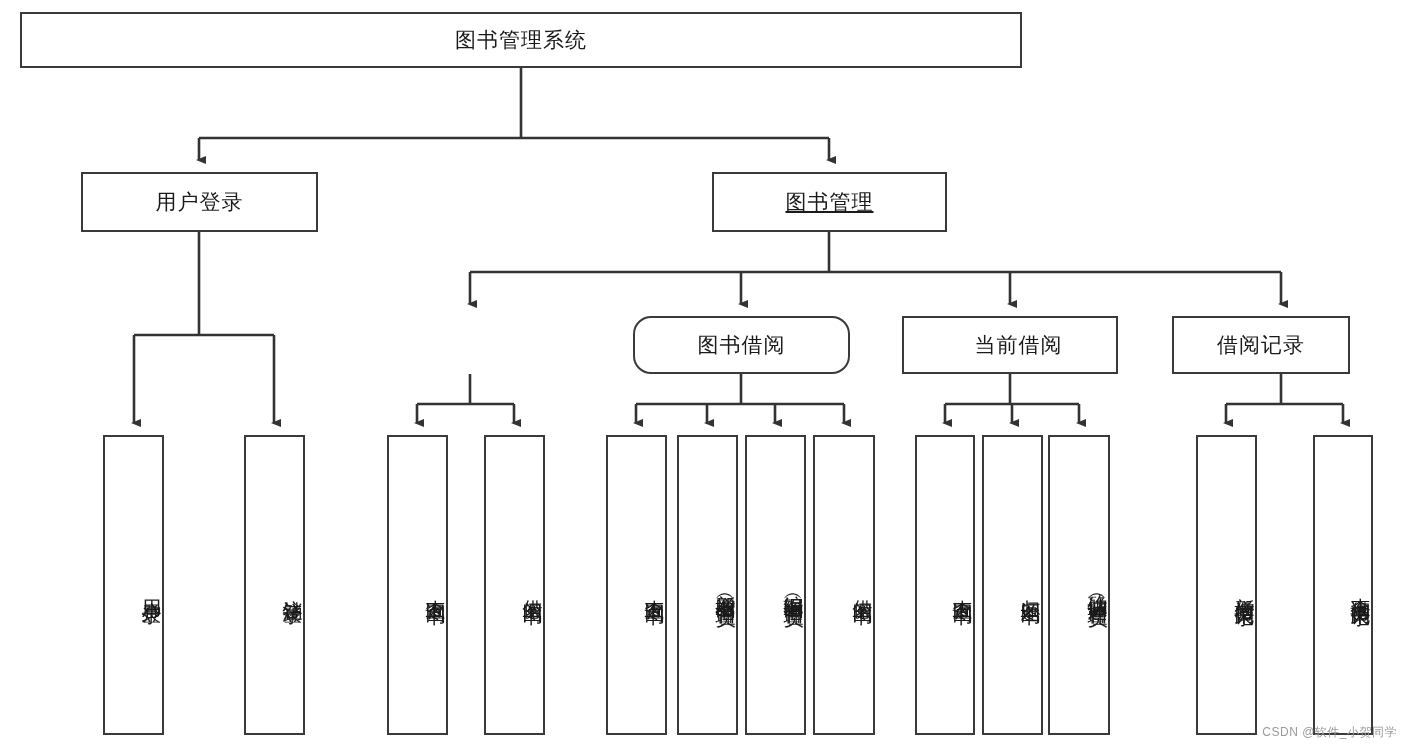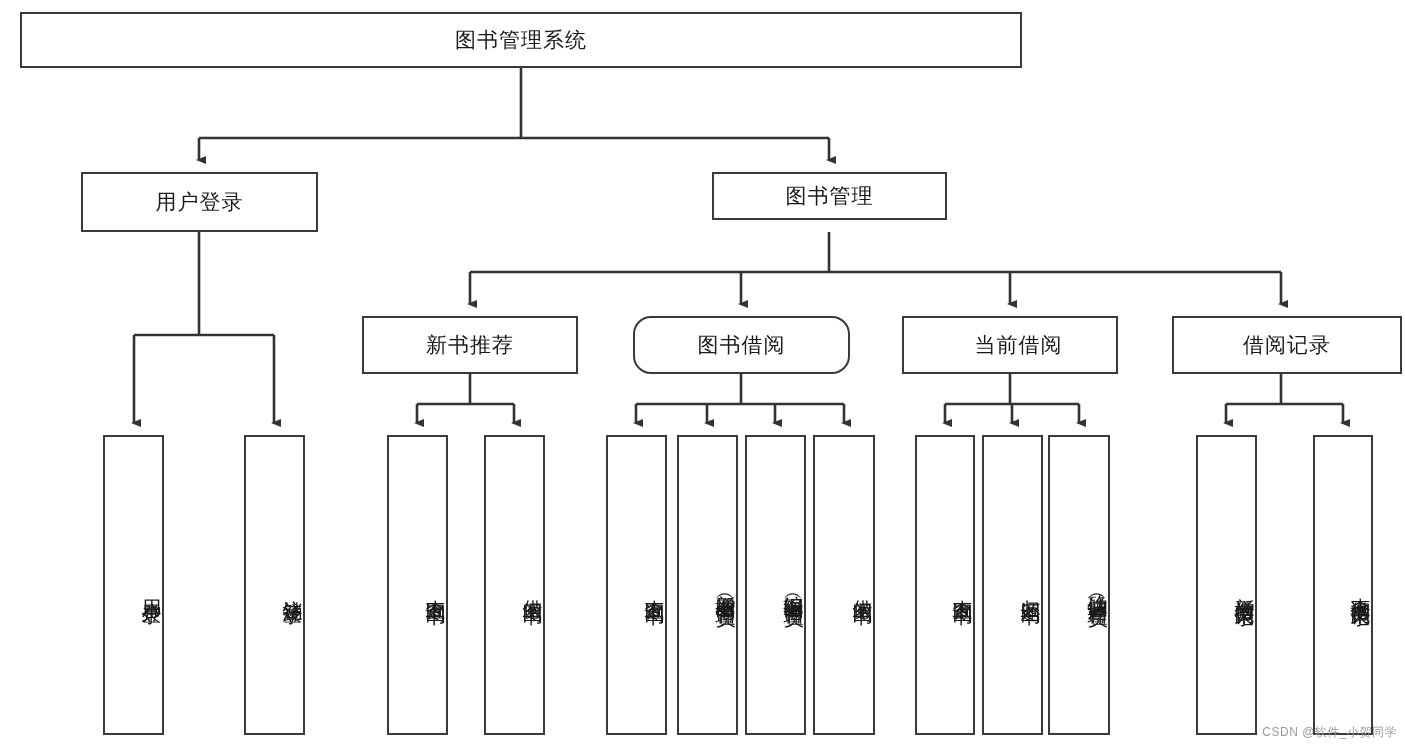--- a/index.html
+++ b/index.html
@@ -130,34 +130,31 @@
     </g>
   </svg>
 
   <div class="node node-h" style="left:20px; top:12px; width:1002px; height:56px;">
     <span>图书管理系统</span>
   </div>
 
   <div class="node node-h" style="left:81px; top:172px; width:237px; height:60px;">
     <span>用户登录</span>
   </div>
-  <div class="node node-h" style="left:712px; top:172px; width:235px; height:48px;">
+  <div class="node node-h" style="left:712px; top:172px; width:235px; height:60px;text-decoration:underline;">
     <span>图书管理</span>
   </div>
 
-  <div class="node node-h" style="left:362px; top:316px; width:216px; height:58px;">
-    <span>新书推荐</span>
-  </div>
   <div class="node node-h" style="left:633px; top:316px; width:217px; height:58px;border-radius:18px;">
     <span>图书借阅</span>
   </div>
   <div class="node node-h" style="left:902px; top:316px; width:216px; height:58px;padding-left:17px;">
     <span>当前借阅</span>
   </div>
-  <div class="node node-h" style="left:1172px; top:316px; width:230px; height:58px;">
+  <div class="node node-h" style="left:1172px; top:316px; width:178px; height:58px;">
     <span>借阅记录</span>
   </div>
 
   <div class="node node-v" style="left:103px; top:435px; width:61px; height:300px;">
     <span class="vlabel">用户登录</span>
   </div>
   <div class="node node-v" style="left:244px; top:435px; width:61px; height:300px;">
     <span class="vlabel">注销登录</span>
   </div>
   <div class="node node-v" style="left:387px; top:435px; width:61px; height:300px;">

